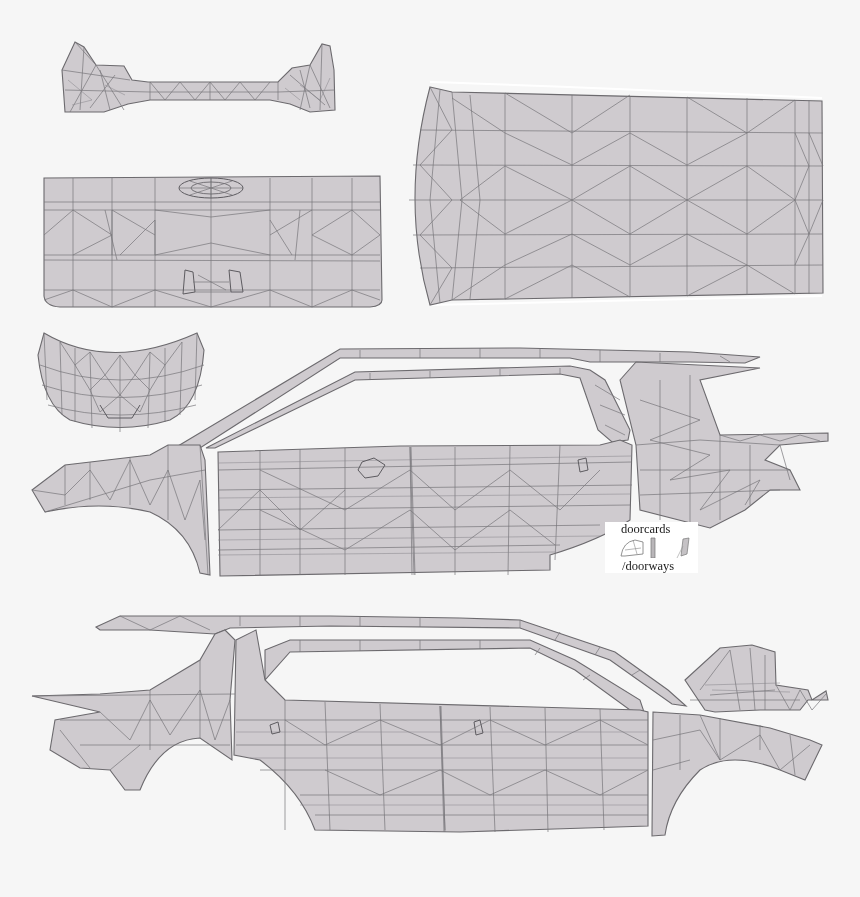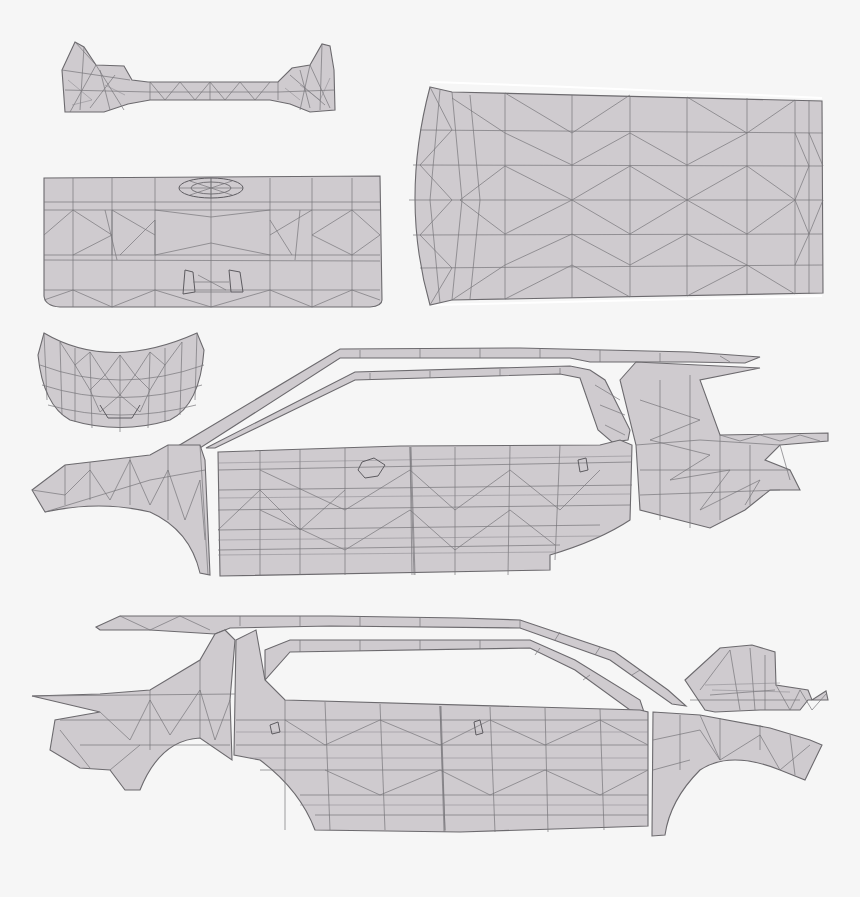--- a/index.html
+++ b/index.html
@@ -139,13 +139,24 @@
       M680,715 L680,770 M720,718 L720,760 M760,725 L760,750 M790,735 L795,775
       M700,715 L720,760 M653,770 L690,760
       M700,690 L730,650 L740,710 M750,648 L755,710 M765,655 L765,710 M710,695 L775,690 M690,700 L800,700 M776,685 L790,710 L800,690 L812,710 L826,694"></path>
     <path class="mesh-dense" d="M236,732 L648,732 M250,758 L648,758 M300,805 L648,805 M705,685 L780,683 M712,690 L790,692"></path>
 
     <path d="M270,725 L278,722 L280,732 L272,734 Z" fill="none" stroke="#5d5b60" stroke-width="1"></path>
     <path d="M474,722 L480,720 L483,733 L476,735 Z" fill="none" stroke="#5d5b60" stroke-width="1"></path>
   </g>
 </svg>
 
+<div class="legend-box">
+  <span class="legend-title">doorcards</span>
+  <svg class="legend-thumbs" width="80" height="22" viewBox="0 0 80 22">
+    <path d="M6,20 Q8,6 20,4 L28,6 L28,18 L10,20 Z" fill="none" stroke="#777" stroke-width="0.8"></path>
+    <path d="M10,14 L26,12 M18,4 L22,18" stroke="#888" stroke-width="0.6" fill="none"></path>
+    <path d="M36,2 L40,2 L40,22 L36,22 Z" fill="#b9b6b9" stroke="#777" stroke-width="0.7"></path>
+    <path d="M68,3 L74,2 L72,18 L66,20 Z" fill="#c5c2c5" stroke="#777" stroke-width="0.7"></path>
+    <path d="M62,22 L68,10" stroke="#999" stroke-width="0.6"></path>
+  </svg>
+  <span class="legend-sub">/doorways</span>
+</div>
 </div>
 
 </body></html>

